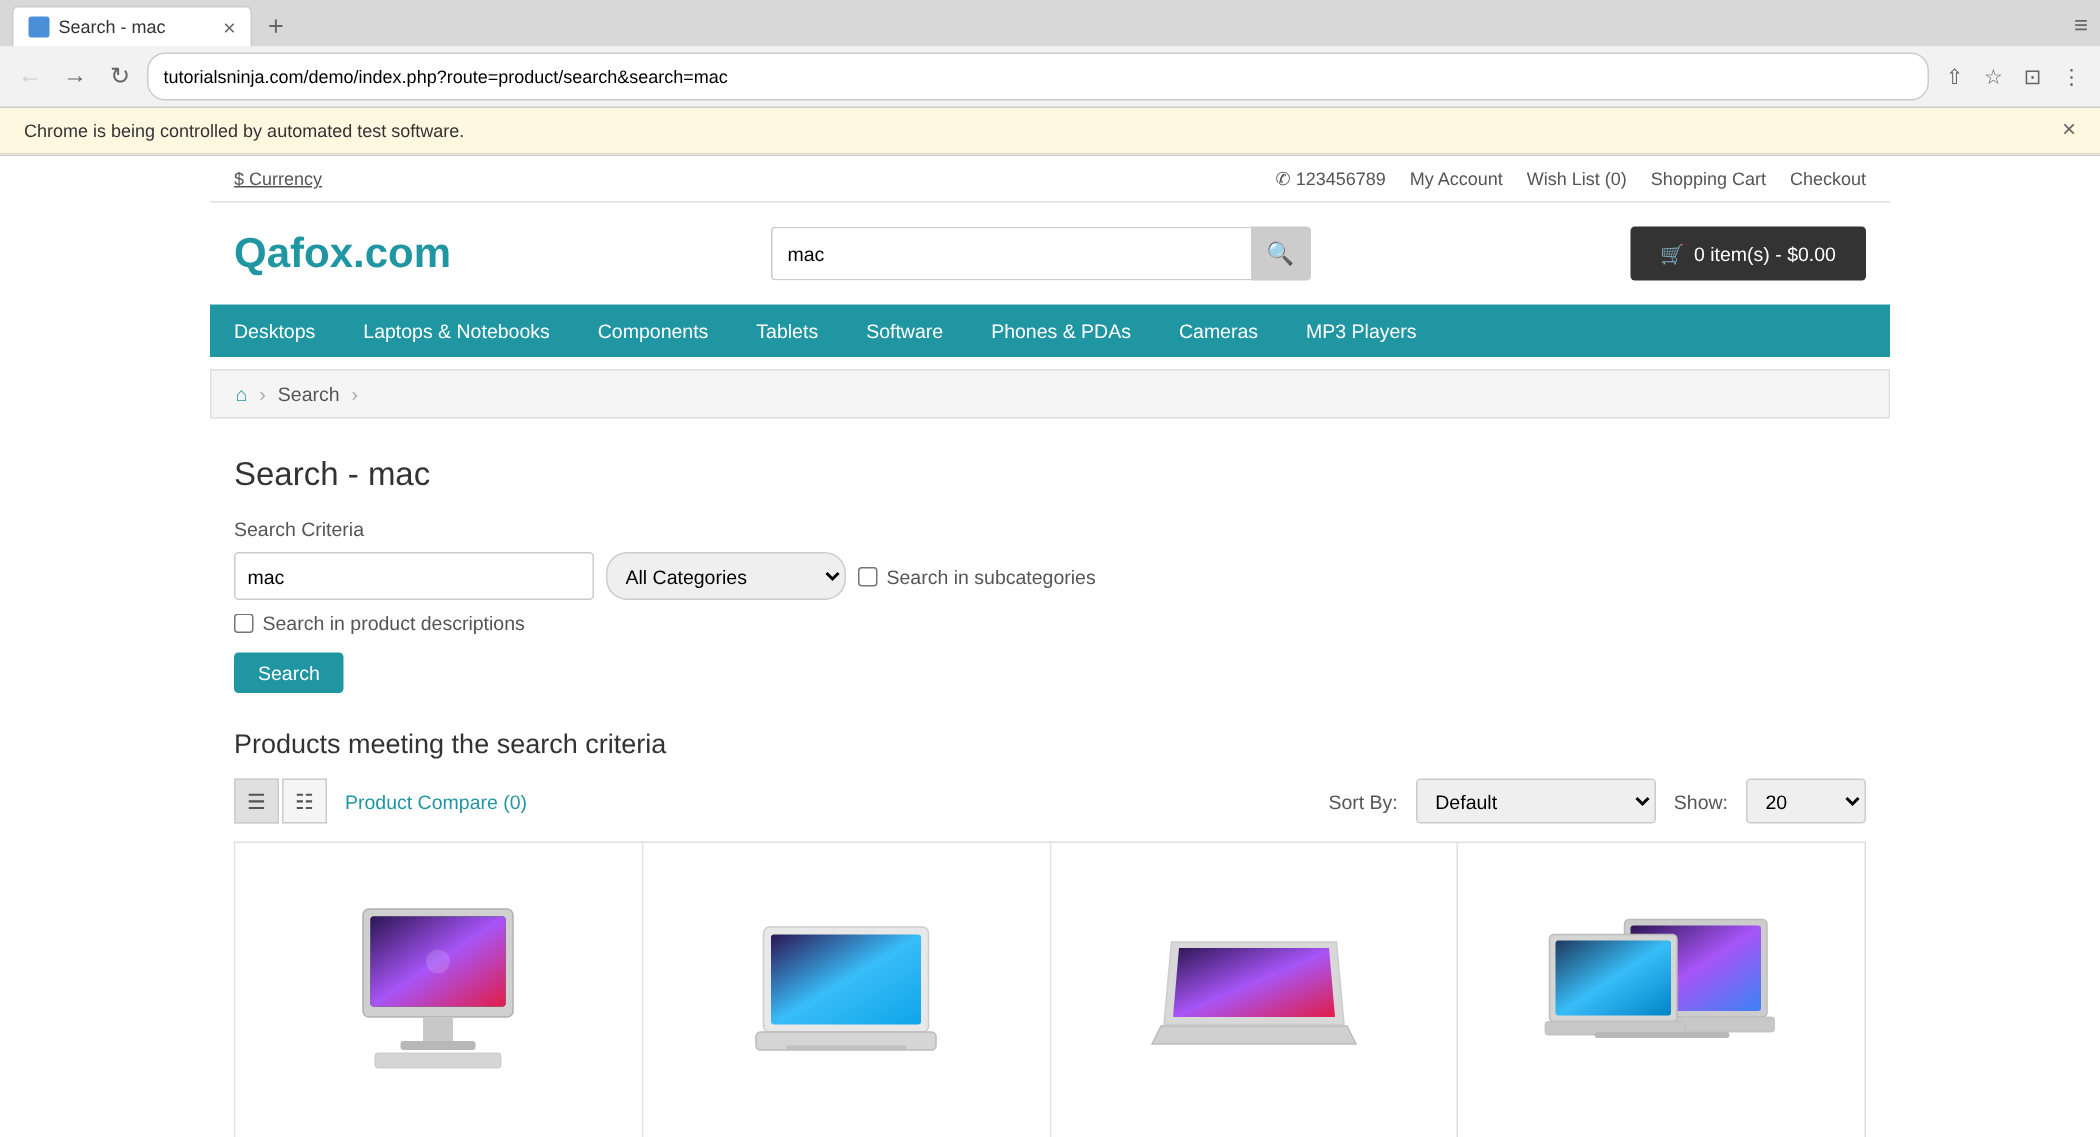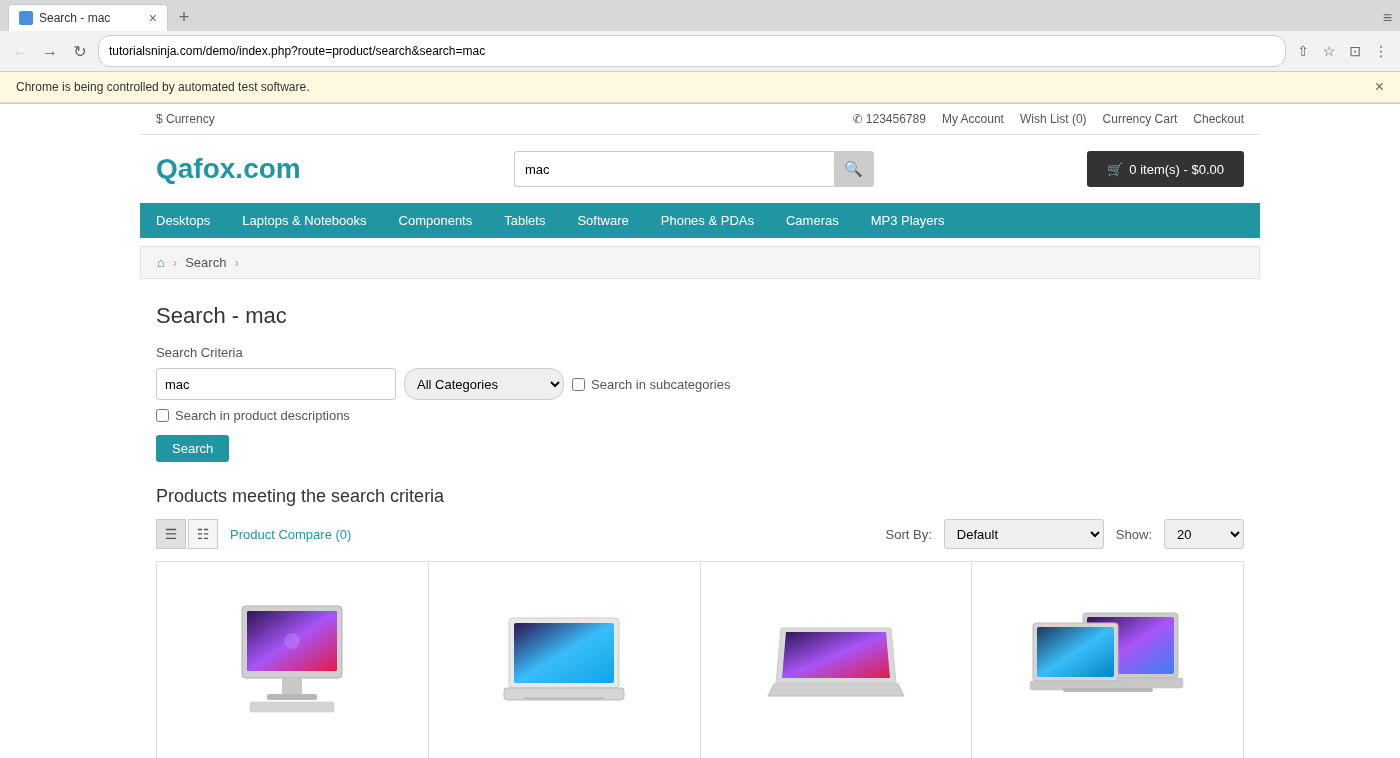--- a/index.html
+++ b/index.html
@@ -26,21 +26,21 @@
     .toolbar-icon { width: 22px; height: 22px; display: flex; align-items: center; justify-content: center; font-size: 14px; color: #666; cursor: pointer; }
 
     .info-bar { background: #fff8e1; border-bottom: 1px solid #e0d9c8; padding: 6px 16px; font-size: 12px; color: #333; display: flex; align-items: center; justify-content: space-between; }
     .info-bar-close { cursor: pointer; font-size: 16px; color: #666; }
 
     
     .store-wrapper { max-width: 1120px; margin: 0 auto; }
 
     .top-bar { background: #fff; border-bottom: 1px solid #e0e0e0; padding: 4px 0; }
     .top-bar-inner { display: flex; justify-content: space-between; align-items: center; padding: 4px 16px; font-size: 12px; color: #555; }
-    .top-bar-left { display: flex; gap: 4px; }
+    .top-bar-left { display: flex; gap: 4px; text-decoration: underline; }
     .top-bar-right { display: flex; gap: 16px; align-items: center; }
     .top-bar-right a { color: #555; text-decoration: none; }
     .currency-btn { background: none; border: none; color: #555; cursor: pointer; font-size: 12px; }
 
     .header { padding: 16px; display: flex; align-items: center; justify-content: space-between; }
     .logo { color: #2196a3; font-size: 28px; font-weight: bold; text-decoration: none; }
     .search-area { display: flex; gap: 0; }
     .search-input { width: 320px; height: 36px; border: 1px solid #ccc; border-right: none; padding: 0 10px; font-size: 13px; border-radius: 3px 0 0 3px; }
     .search-btn { width: 40px; height: 36px; background: #ccc; border: 1px solid #ccc; cursor: pointer; border-radius: 0 3px 3px 0; display: flex; align-items: center; justify-content: center; font-size: 15px; color: #555; }
     .cart-btn { background: #333; color: #fff; border: none; padding: 0 20px; height: 36px; border-radius: 3px; cursor: pointer; font-size: 13px; display: flex; align-items: center; gap: 6px; }
@@ -117,21 +117,21 @@
 
     <div class="top-bar">
       <div class="top-bar-inner">
         <div class="top-bar-left">
           <button class="currency-btn">$ Currency</button>
         </div>
         <div class="top-bar-right">
           <span>✆ 123456789</span>
           <a href="#">My Account</a>
           <a href="#">Wish List (0)</a>
-          <a href="#">Currency Cart</a>
+          <a href="#">Shopping Cart</a>
           <a href="#">Checkout</a>
         </div>
       </div>
     </div>
 
     <div class="header">
       <a class="logo">Qafox.com</a>
       <div class="search-area">
         <input class="search-input" value="mac" placeholder="Search" style="">
         <button class="search-btn">🔍</button>

